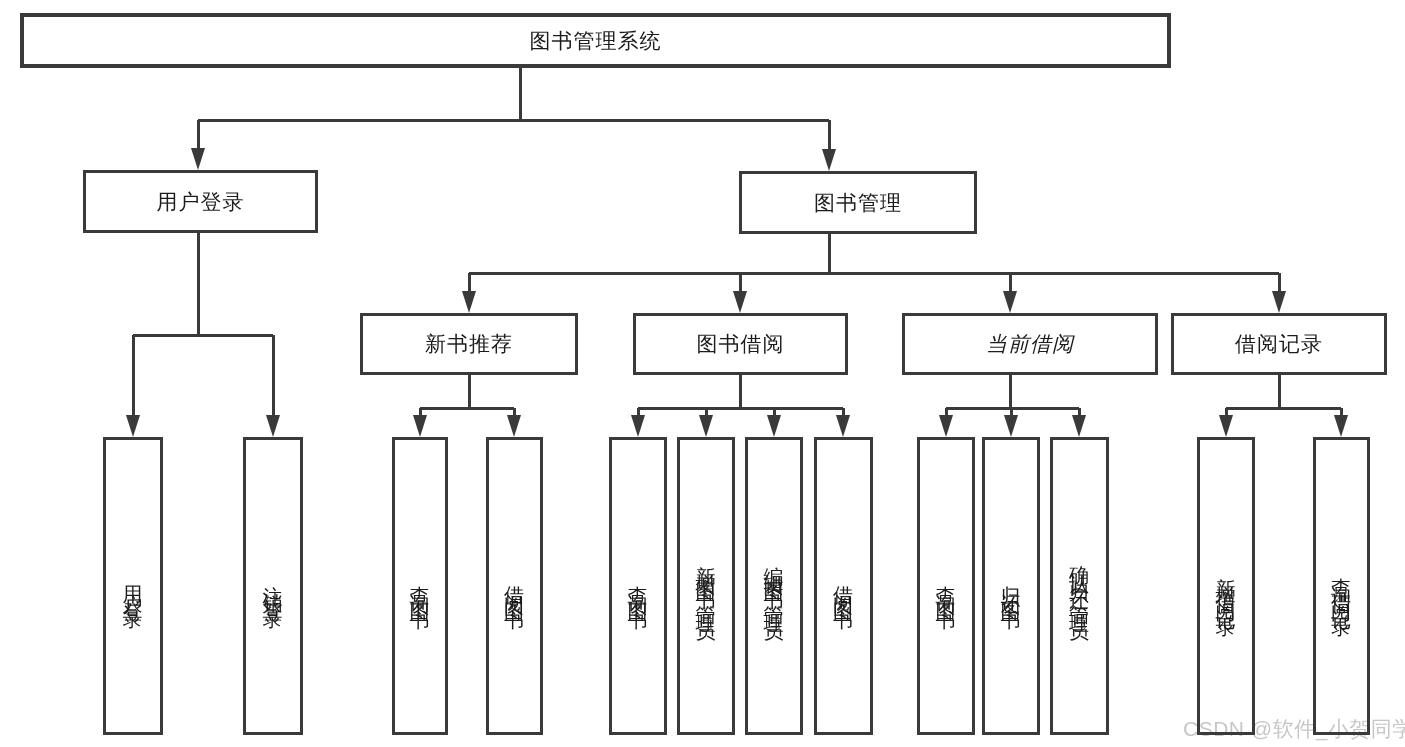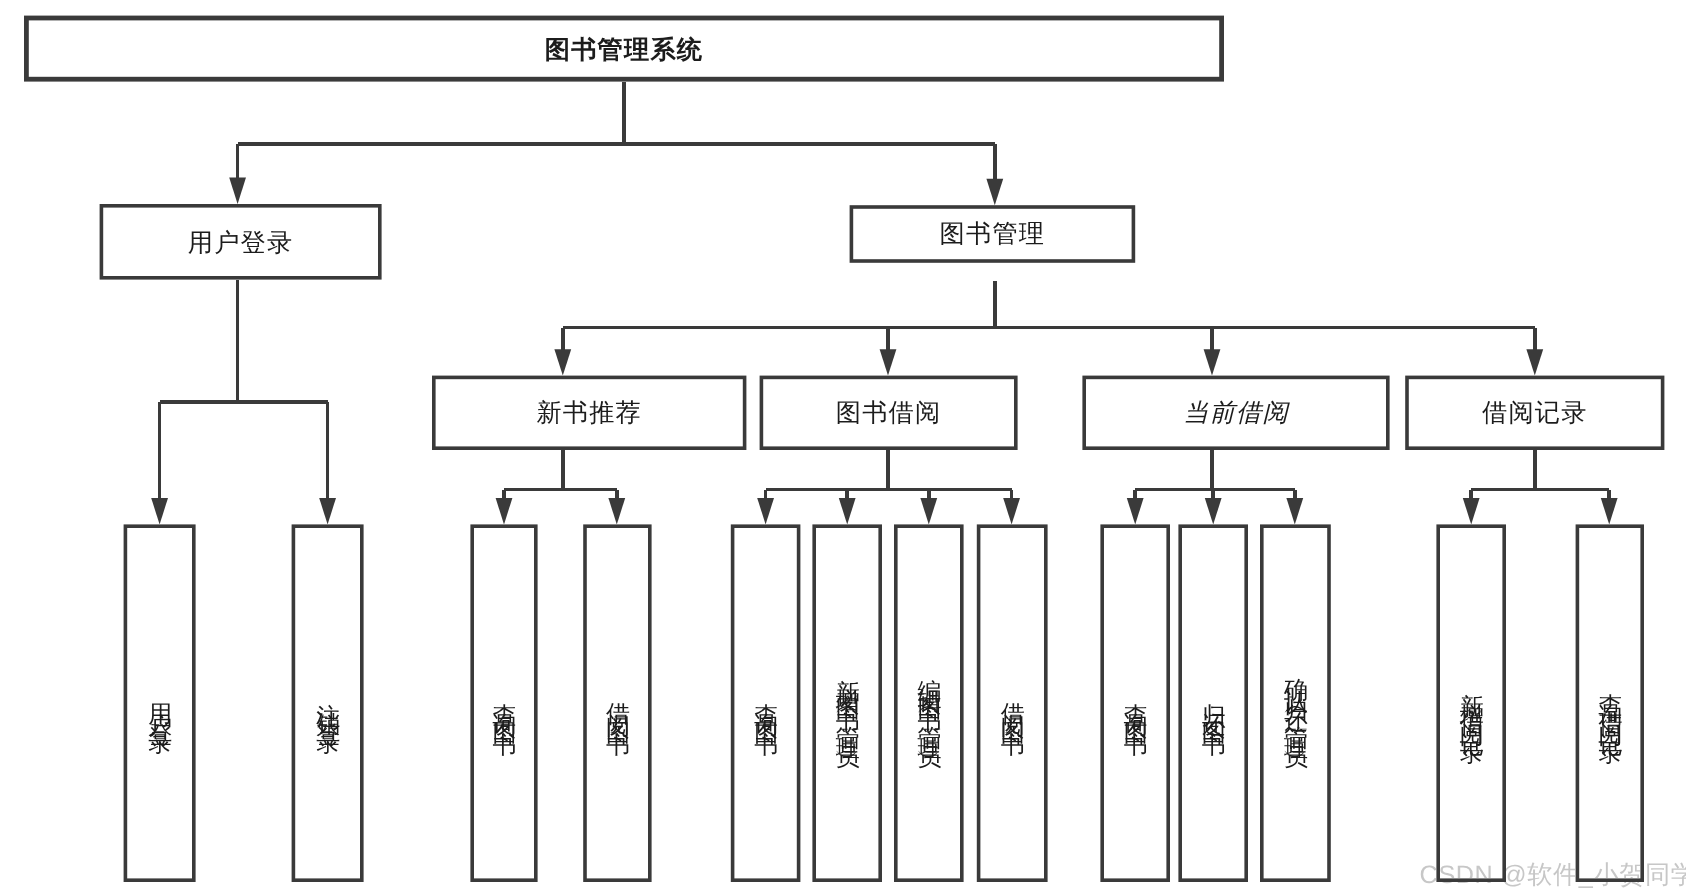--- a/index.html
+++ b/index.html
@@ -114,26 +114,26 @@
       <polygon points="699,415 713,415 706,437" fill="#3a3a3a"></polygon>
       <polygon points="767,415 781,415 774,437" fill="#3a3a3a"></polygon>
       <polygon points="836,415 850,415 843,437" fill="#3a3a3a"></polygon>
       <polygon points="939,415 953,415 946,437" fill="#3a3a3a"></polygon>
       <polygon points="1004,415 1018,415 1011,437" fill="#3a3a3a"></polygon>
       <polygon points="1072,415 1086,415 1079,437" fill="#3a3a3a"></polygon>
       <polygon points="1219,415 1233,415 1226,437" fill="#3a3a3a"></polygon>
       <polygon points="1334,415 1348,415 1341,437" fill="#3a3a3a"></polygon>
     </svg>
 
-  <div class="node hnode rootnode" style="left:20px; top:13px; width:1000px; height:55px;font-weight:bold;">图书管理系统</div>
+  <div class="node hnode rootnode" style="left:20px; top:13px; width:1151px; height:55px;">图书管理系统</div>
 
   <div class="node hnode" style="left:83px; top:170px; width:235px; height:63px;">用户登录</div>
-  <div class="node hnode" style="left:708px; top:171px; width:238px; height:48px;">图书管理</div>
+  <div class="node hnode" style="left:739px; top:171px; width:238px; height:63px;">图书管理</div>
 
-  <div class="node hnode" style="left:360px; top:313px; width:262px; height:62px;">新书推荐</div>
+  <div class="node hnode" style="left:360px; top:313px; width:218px; height:62px;">新书推荐</div>
   <div class="node hnode" style="left:633px; top:313px; width:215px; height:62px;font-family:Liberation Serif, serif;">图书借阅</div>
   <div class="node hnode" style="left:902px; top:313px; width:256px; height:62px;font-style:italic;">当前借阅</div>
   <div class="node hnode" style="left:1171px; top:313px; width:216px; height:62px;">借阅记录</div>
 
   <div class="node vnode" style="left:103px; top:437px; width:60px; height:298px;">
     <span class="vtext">用户登录</span>
   </div>
   <div class="node vnode" style="left:243px; top:437px; width:60px; height:298px;">
     <span class="vtext">注销登录</span>
   </div>

